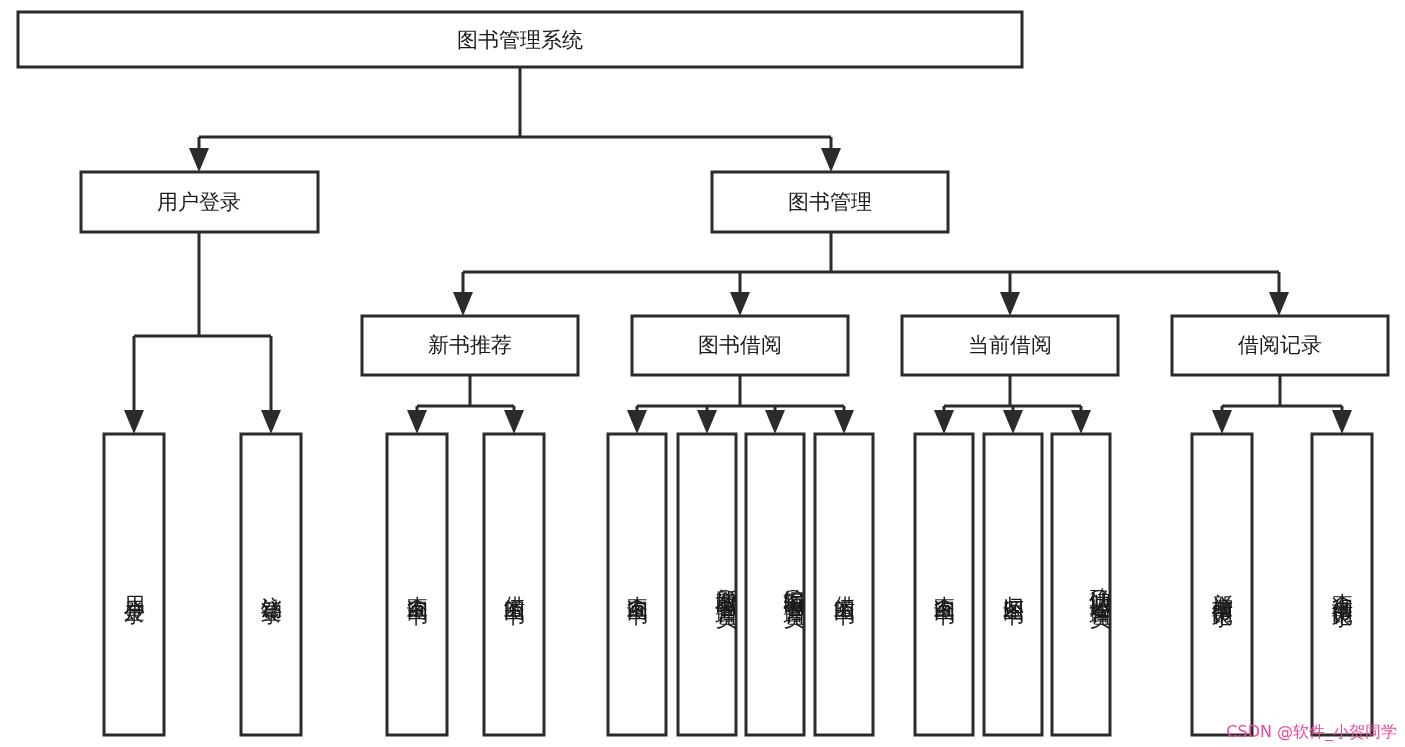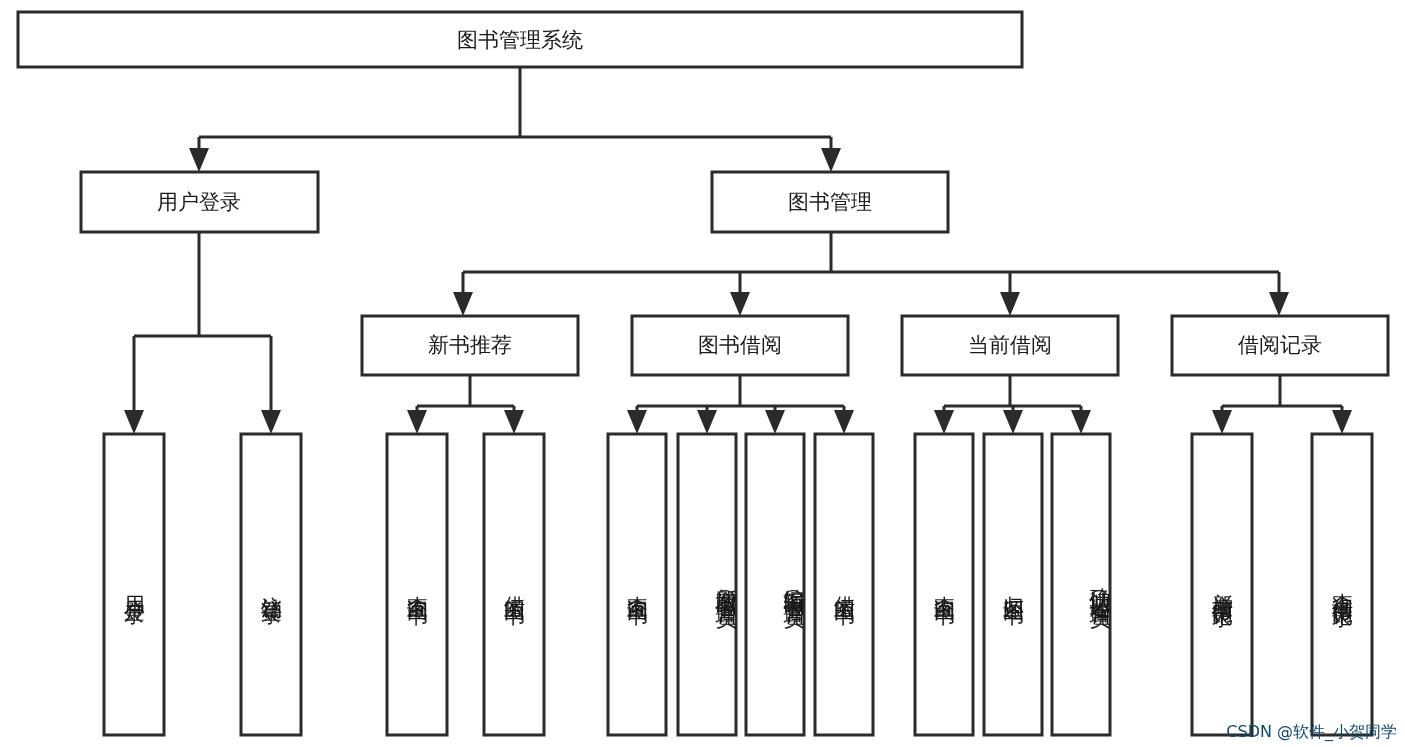--- a/index.html
+++ b/index.html
@@ -61,21 +61,21 @@
     justify-content: center;
     white-space: nowrap;
     pointer-events: none;
   }
   .watermark {
     position: absolute;
     right: 8px;
     bottom: 4px;
     font-family: "DejaVu Sans", "Liberation Sans", sans-serif;
     font-size: 16px;
-    color: #0c4a6e;
+    color: #ec4899;
     white-space: nowrap;
   }
 </style>
 </head>
 <body>
 
 <div id="diagram-root">
 
   <svg class="flow" viewBox="0 0 1405 747">
 

